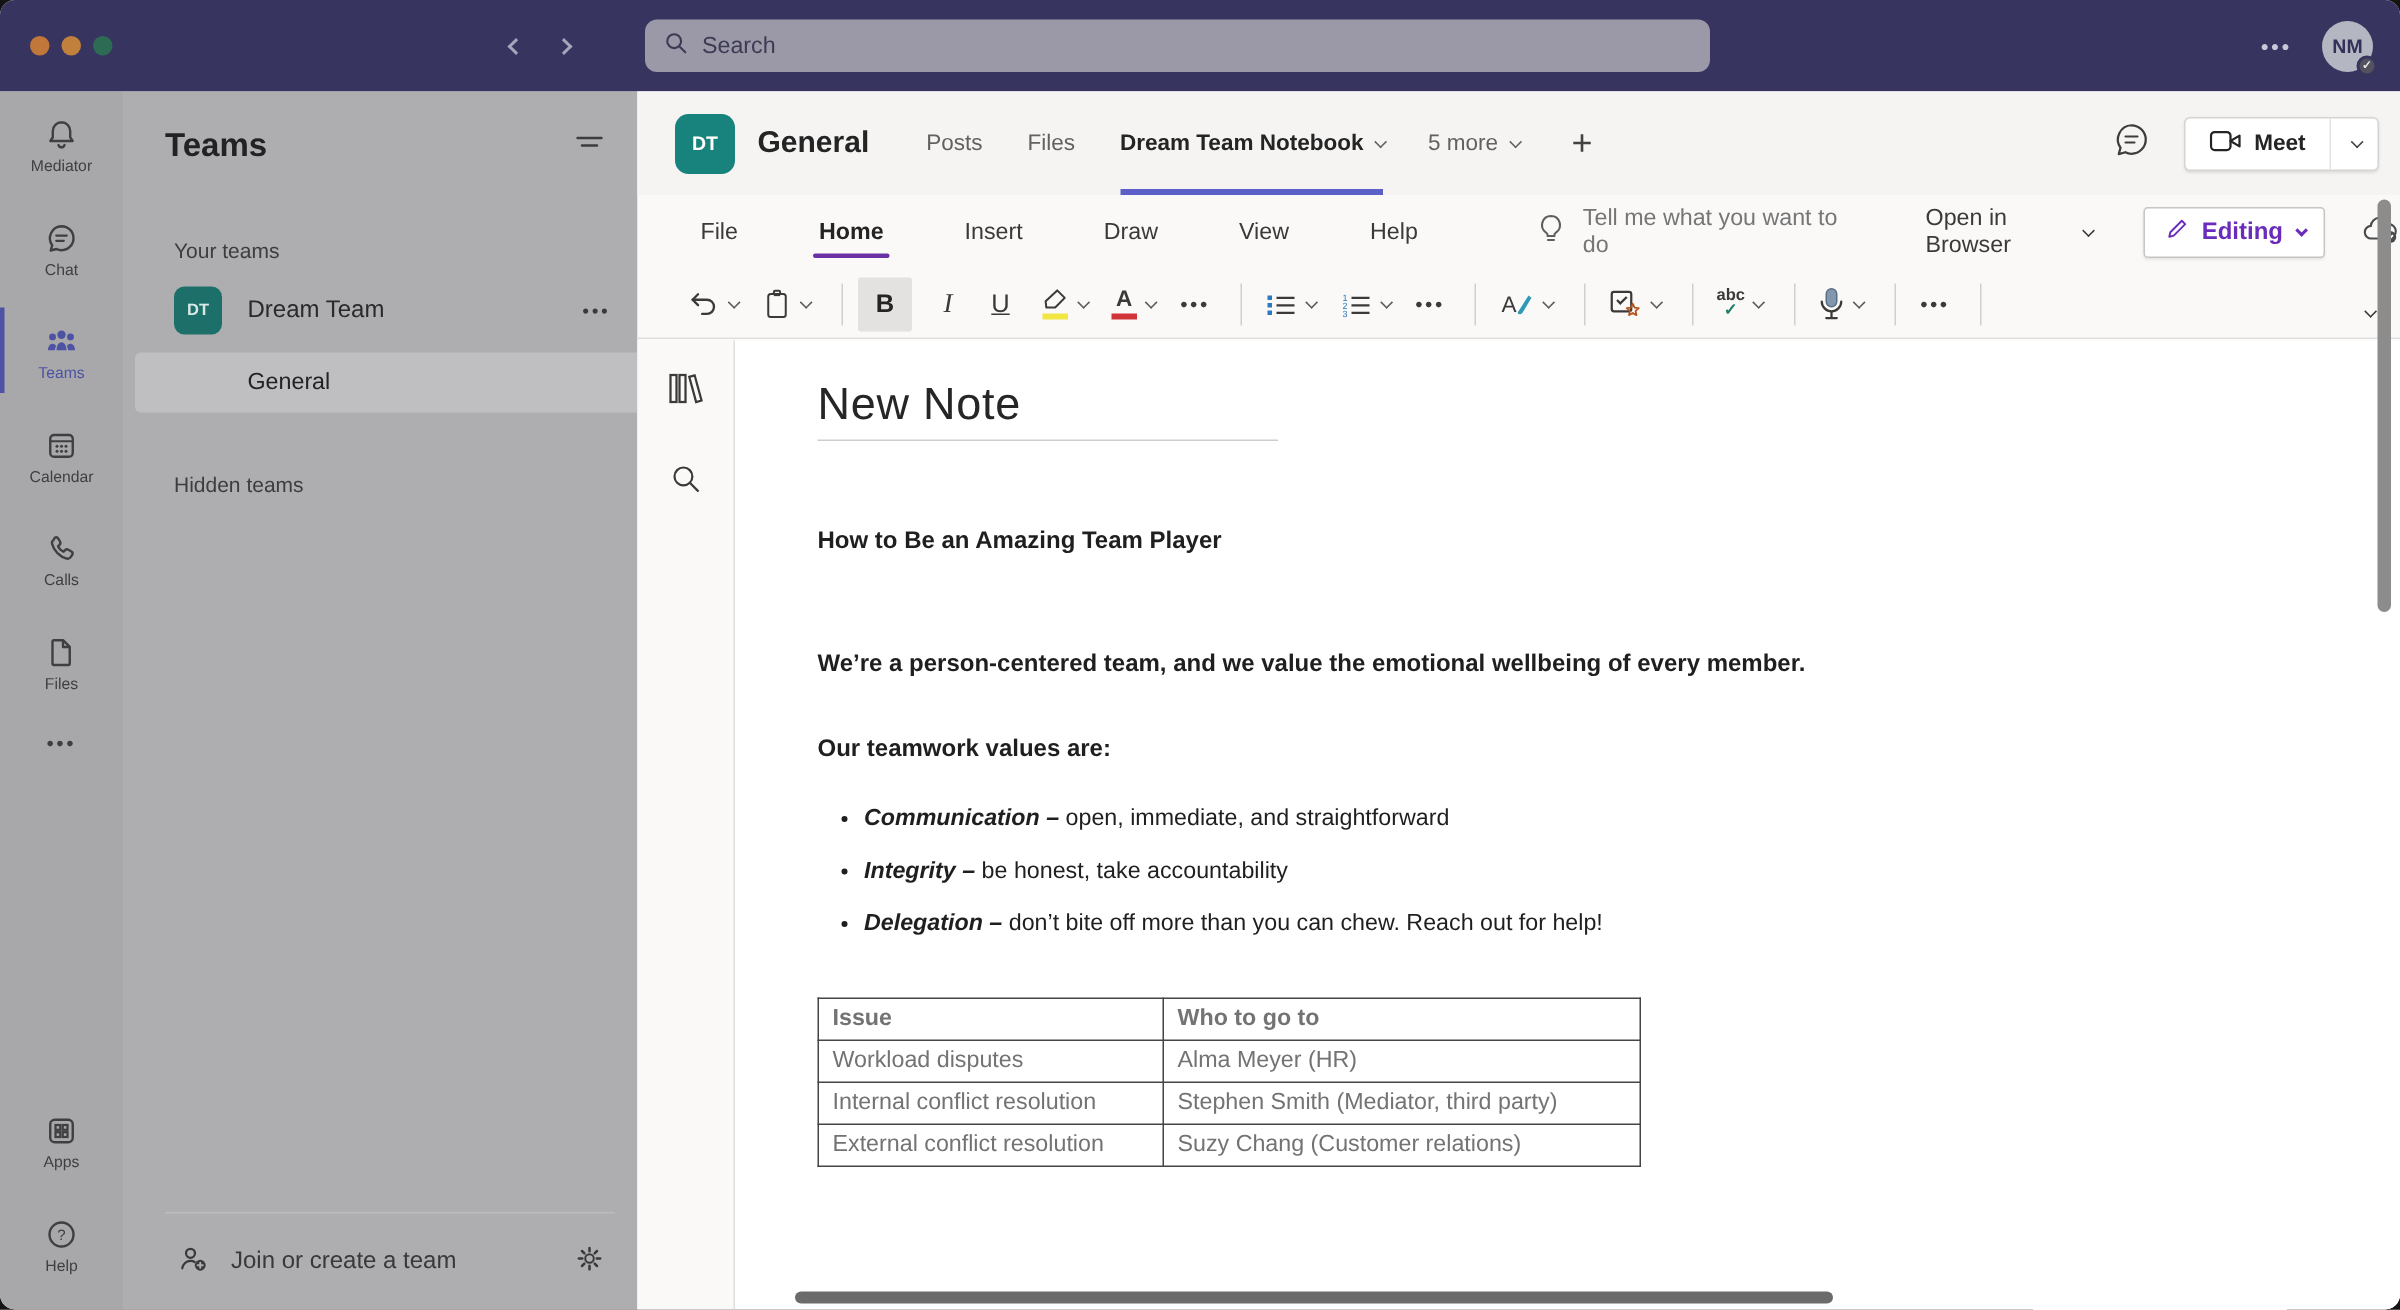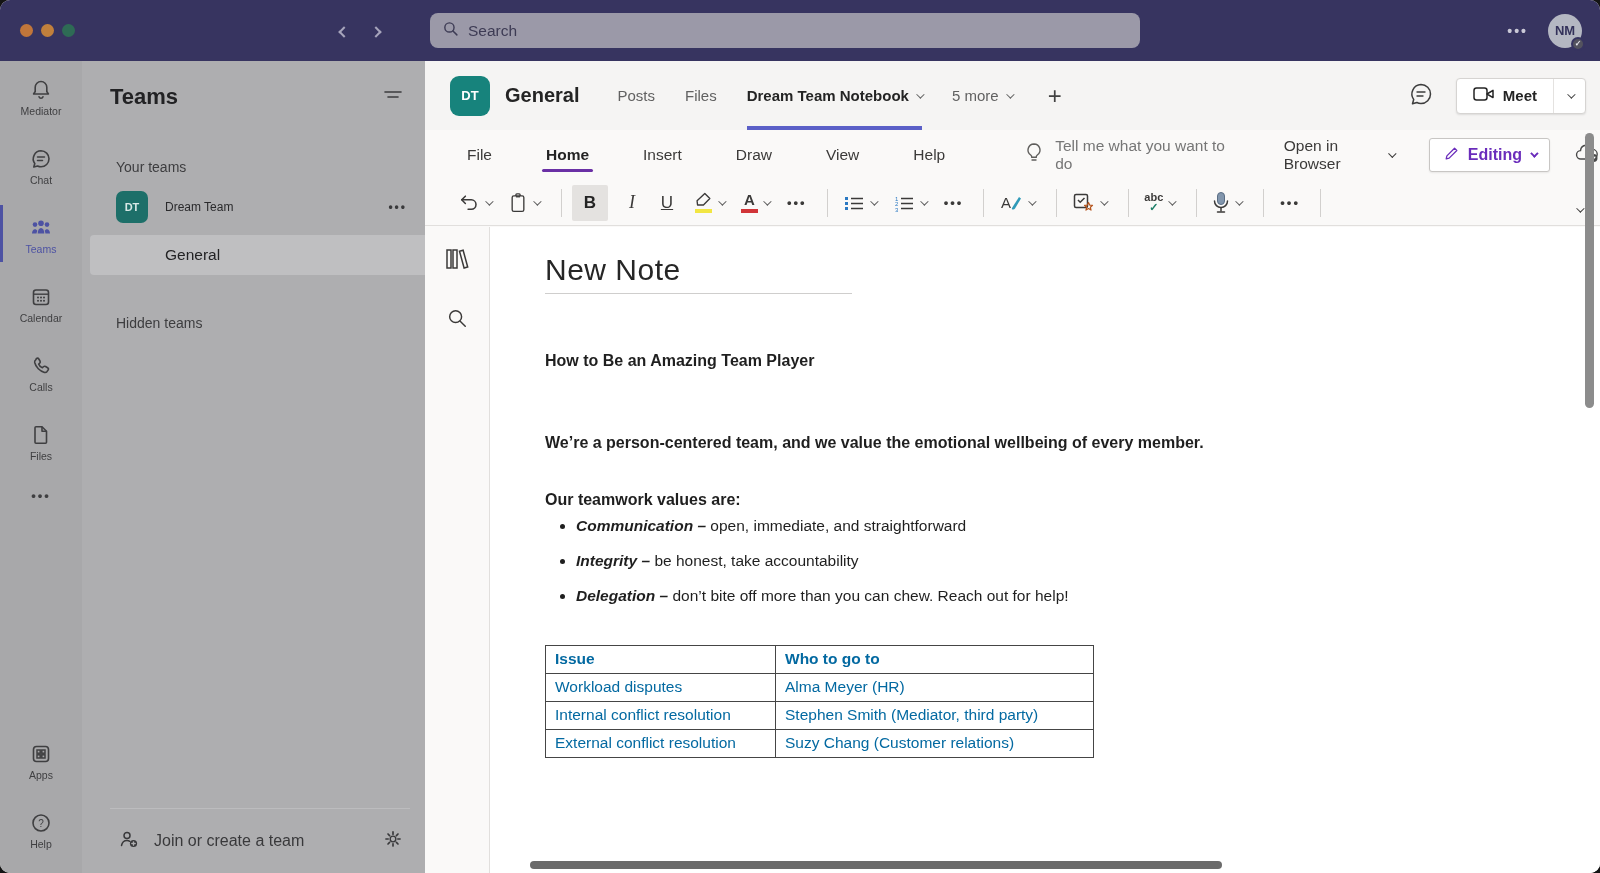--- a/index.html
+++ b/index.html
@@ -39,21 +39,21 @@
   .rail svg { display:block; }
 
   
   .panel { position:absolute; left:82px; top:61px; width:343px; bottom:0; background:#aeaeb0; color:#2c2c2e; }
   .panel-header { height:72px; display:flex; align-items:center; padding:0 22px 0 28px; }
   .panel-title { font-size:22px; font-weight:bold; color:#222224; flex:1; }
   .filter-icon { color:#3c3c3e; }
   .section-label { padding:26px 0 10px 34px; font-size:14px; color:#3d3d3f; }
   .team-row { display:flex; align-items:center; padding:4px 18px 4px 34px; gap:17px; height:44px; }
   .team-avatar { width:32px; height:32px; border-radius:7px; background:#1d6f69; color:#d8e8e6; font-size:11px; font-weight:bold; display:flex; align-items:center; justify-content:center; }
-  .team-name { flex:1; font-size:12px; color:#2a2a2c; }
+  .team-name { flex:1; font-size:16px; color:#2a2a2c; }
   .team-more { font-size:12px; letter-spacing:2px; font-weight:bold; color:#3a3a3c; }
   .channel-row { margin:6px 0 0 8px; height:40px; background:#bfbfc1; border-radius:4px 0 0 4px; display:flex; align-items:center; padding-left:75px; font-size:15.5px; color:#232325; }
   .panel-bottom { position:absolute; left:0; right:0; bottom:0; }
   .panel-divider { margin:0 15px 0 28px; border-top:1px solid #bcbcbe; }
   .join-row { height:64px; display:flex; align-items:center; padding:0 22px 0 36px; gap:14px; color:#39393b; }
   .join-row .join-label { flex:1; font-size:16px; }
 
   
   .main { position:absolute; left:425px; top:61px; right:0; bottom:0; background:#faf9f8; }
 
@@ -101,24 +101,24 @@
 
   
   .content { position:absolute; top:166px; bottom:0; left:0; right:0; display:flex; }
   .note-rail { width:65px; background:#faf9f8; border-right:1px solid #e1dfdd; display:flex; flex-direction:column; align-items:center; padding-top:20px; gap:32px; color:#3b3a39; }
   .page { flex:1; background:#fff; padding:26px 40px 0 55px; overflow:hidden; position:relative; }
   .note-title { font-size:30px; font-weight:300; color:#262626; display:inline-block; min-width:307px; border-bottom:1px solid #cfcecd; padding-bottom:6px; letter-spacing:.5px; }
   .note-date { margin-top:9px; font-size:13.5px; color:#5f5e5c; display:flex; gap:30px; }
   .note-heading { margin-top:58px; font-size:16px; font-weight:bold; color:#1f1f1f; }
   .note-intro { margin-top:64px; font-size:16px; font-weight:bold; color:#1f1f1f; }
   .note-values { margin-top:39px; font-size:16px; font-weight:bold; color:#1f1f1f; }
-  .note-bullets { margin-top:8px; padding-left:31px; }
+  .note-bullets { margin-top:28px; padding-left:31px; }
   .note-bullets li { font-size:15.5px; color:#1f1f1f; margin-bottom:17px; }
   .note-bullets .term { font-weight:bold; font-style:italic; }
-  .note-table { margin-top:40px; border-collapse:collapse; font-size:15.5px; color:#0369a1; }
+  .note-table { margin-top:40px; border-collapse:collapse; font-size:15.5px; color:#737373; }
   .note-table td, .note-table th { border:1px solid #454545; text-align:left; padding:3px 9px 4px 9px; font-weight:normal; height:28px; }
   .note-table th { font-weight:bold; }
   .col-issue { width:230px; }
   .col-who { width:318px; }
 
   
   .v-scroll { position:absolute; right:6px; top:72px; width:9px; height:275px; background:#8c8c8c; border-radius:5px; }
   .h-scroll { position:absolute; left:40px; bottom:4px; width:692px; height:8px; background:#6b6b6b; border-radius:4px; }
 
   svg { flex-shrink:0; }

